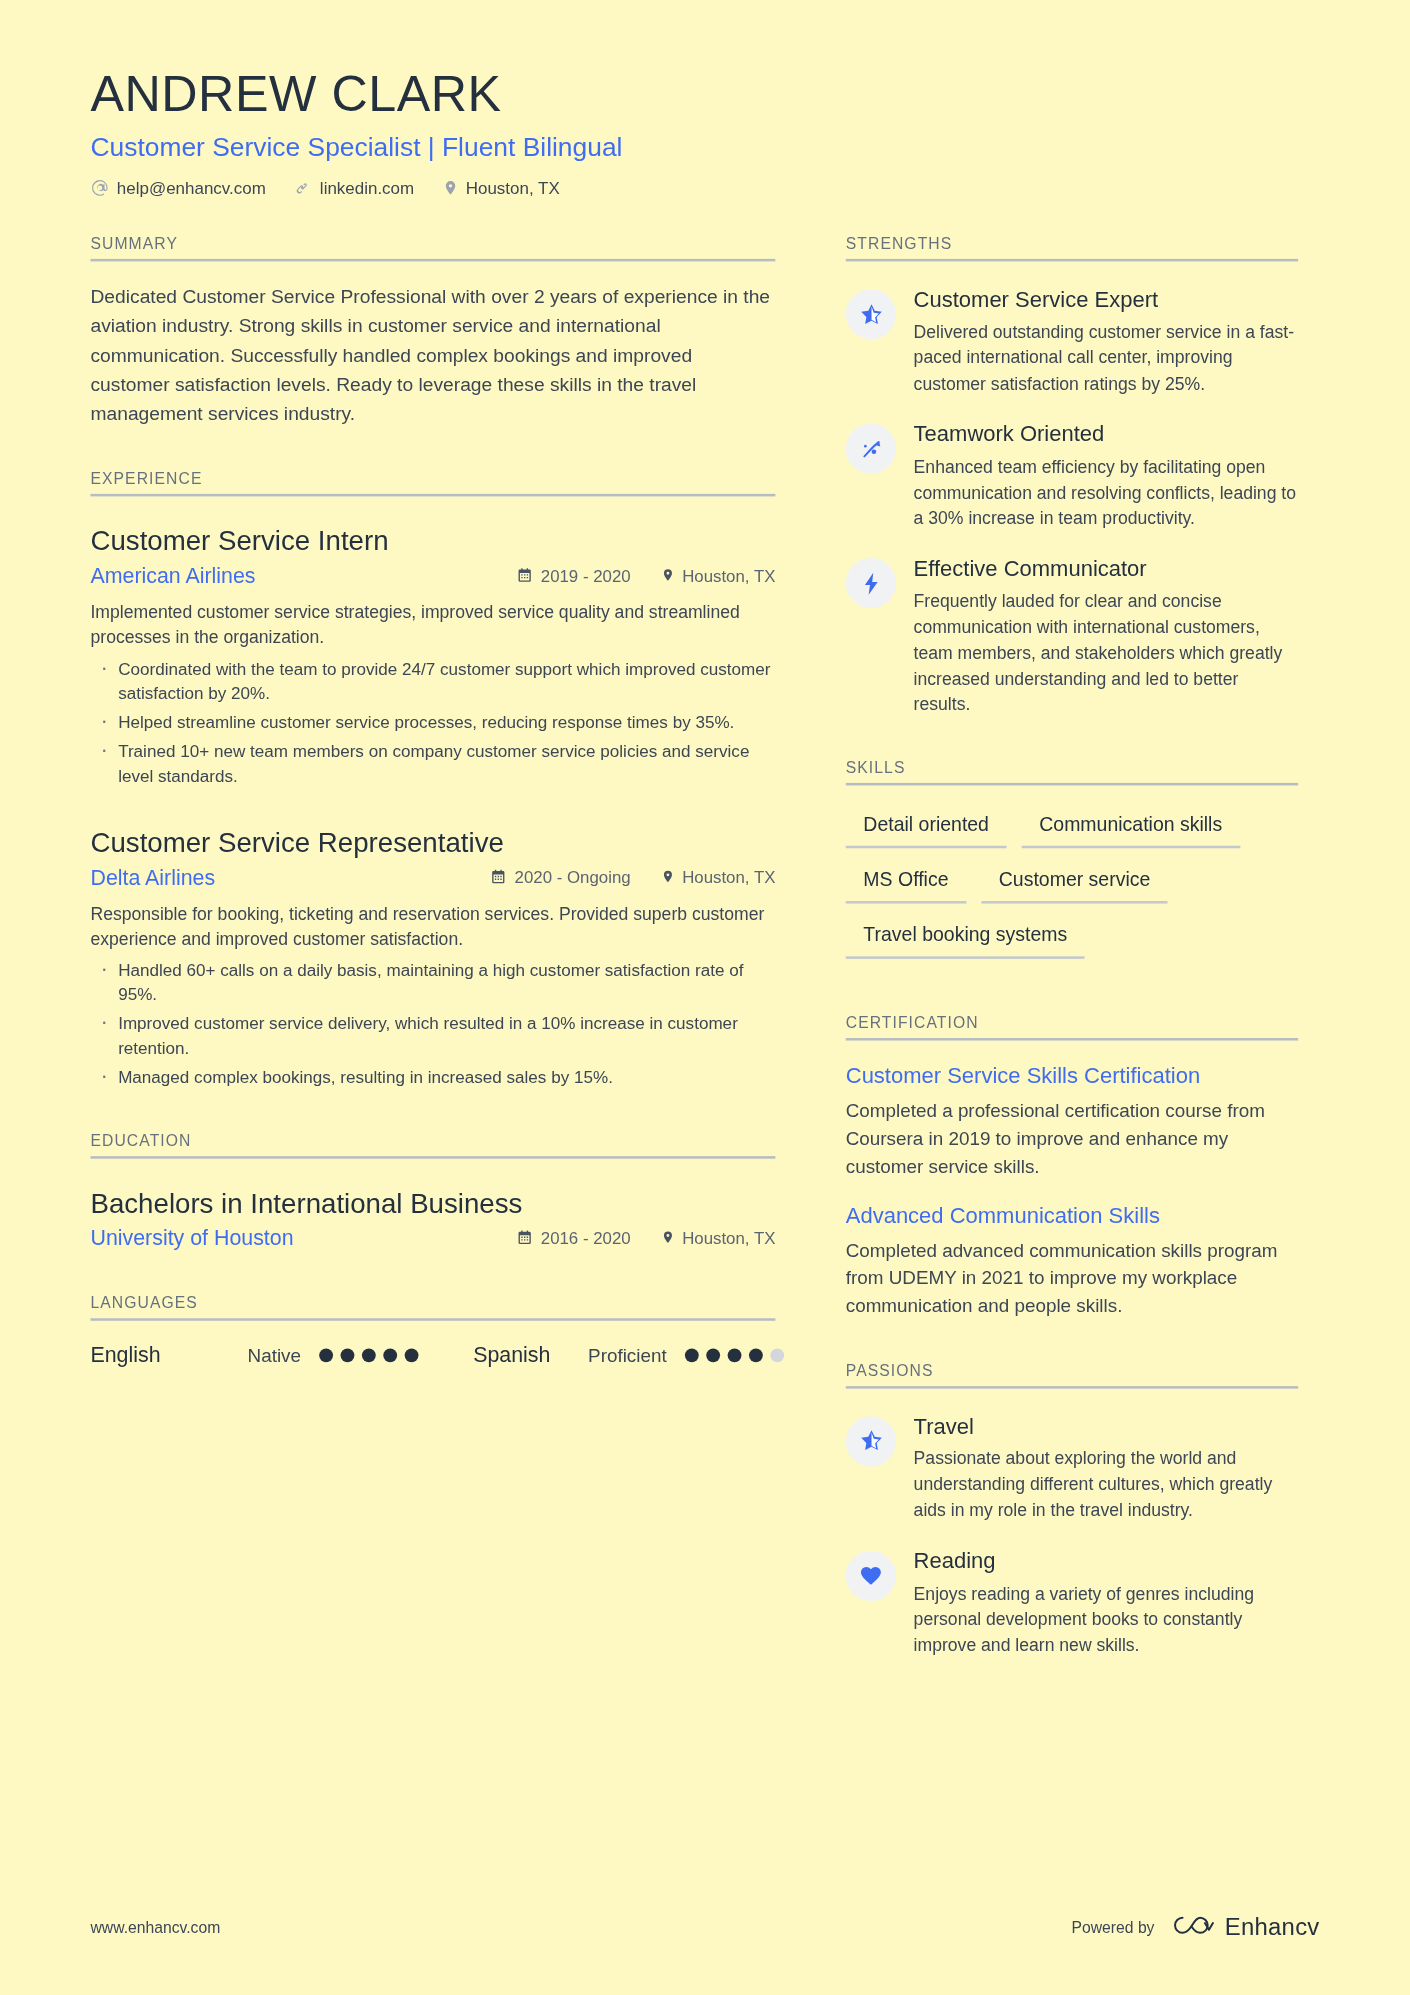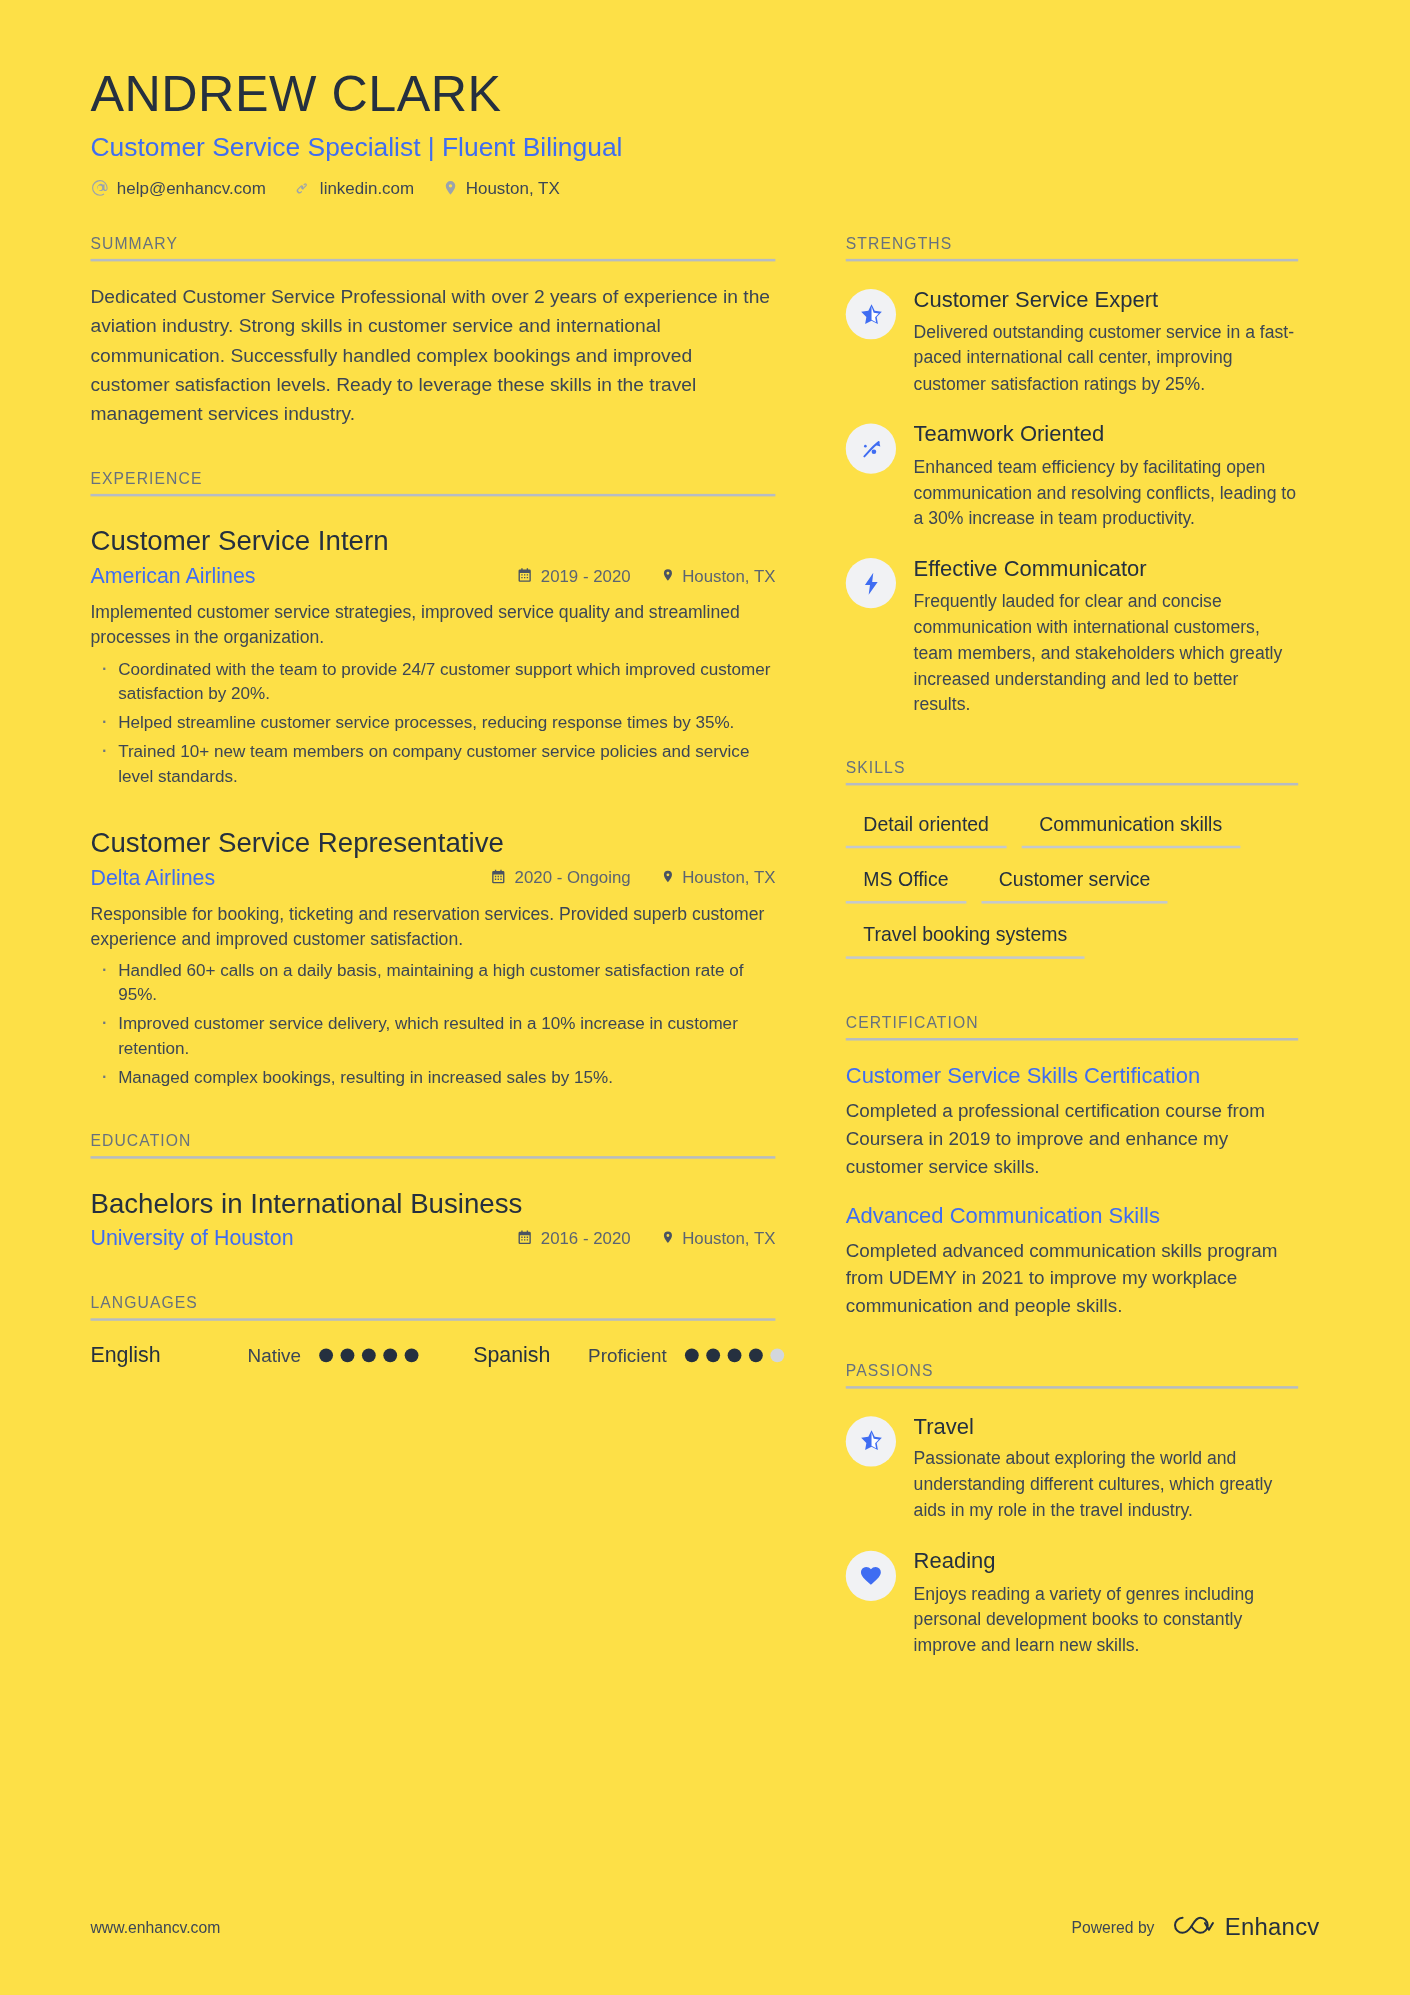--- a/index.html
+++ b/index.html
@@ -7,21 +7,21 @@
     width: 1410px;
     height: 1995px;
     background: #ffffff;
     font-family: "Liberation Sans", sans-serif;
     -webkit-font-smoothing: antialiased;
   }
   .page {
     position: relative;
     width: 1410px;
     height: 1995px;
-    background: #fde047;
+    background: #fef9c3;
     padding: 0;
     overflow: hidden;
   }
   .inner {
     position: absolute;
     left: 0; top: 0;
     width: 1122px;
     height: 1587px;
     transform: scale(1.2567);
     transform-origin: top left;

